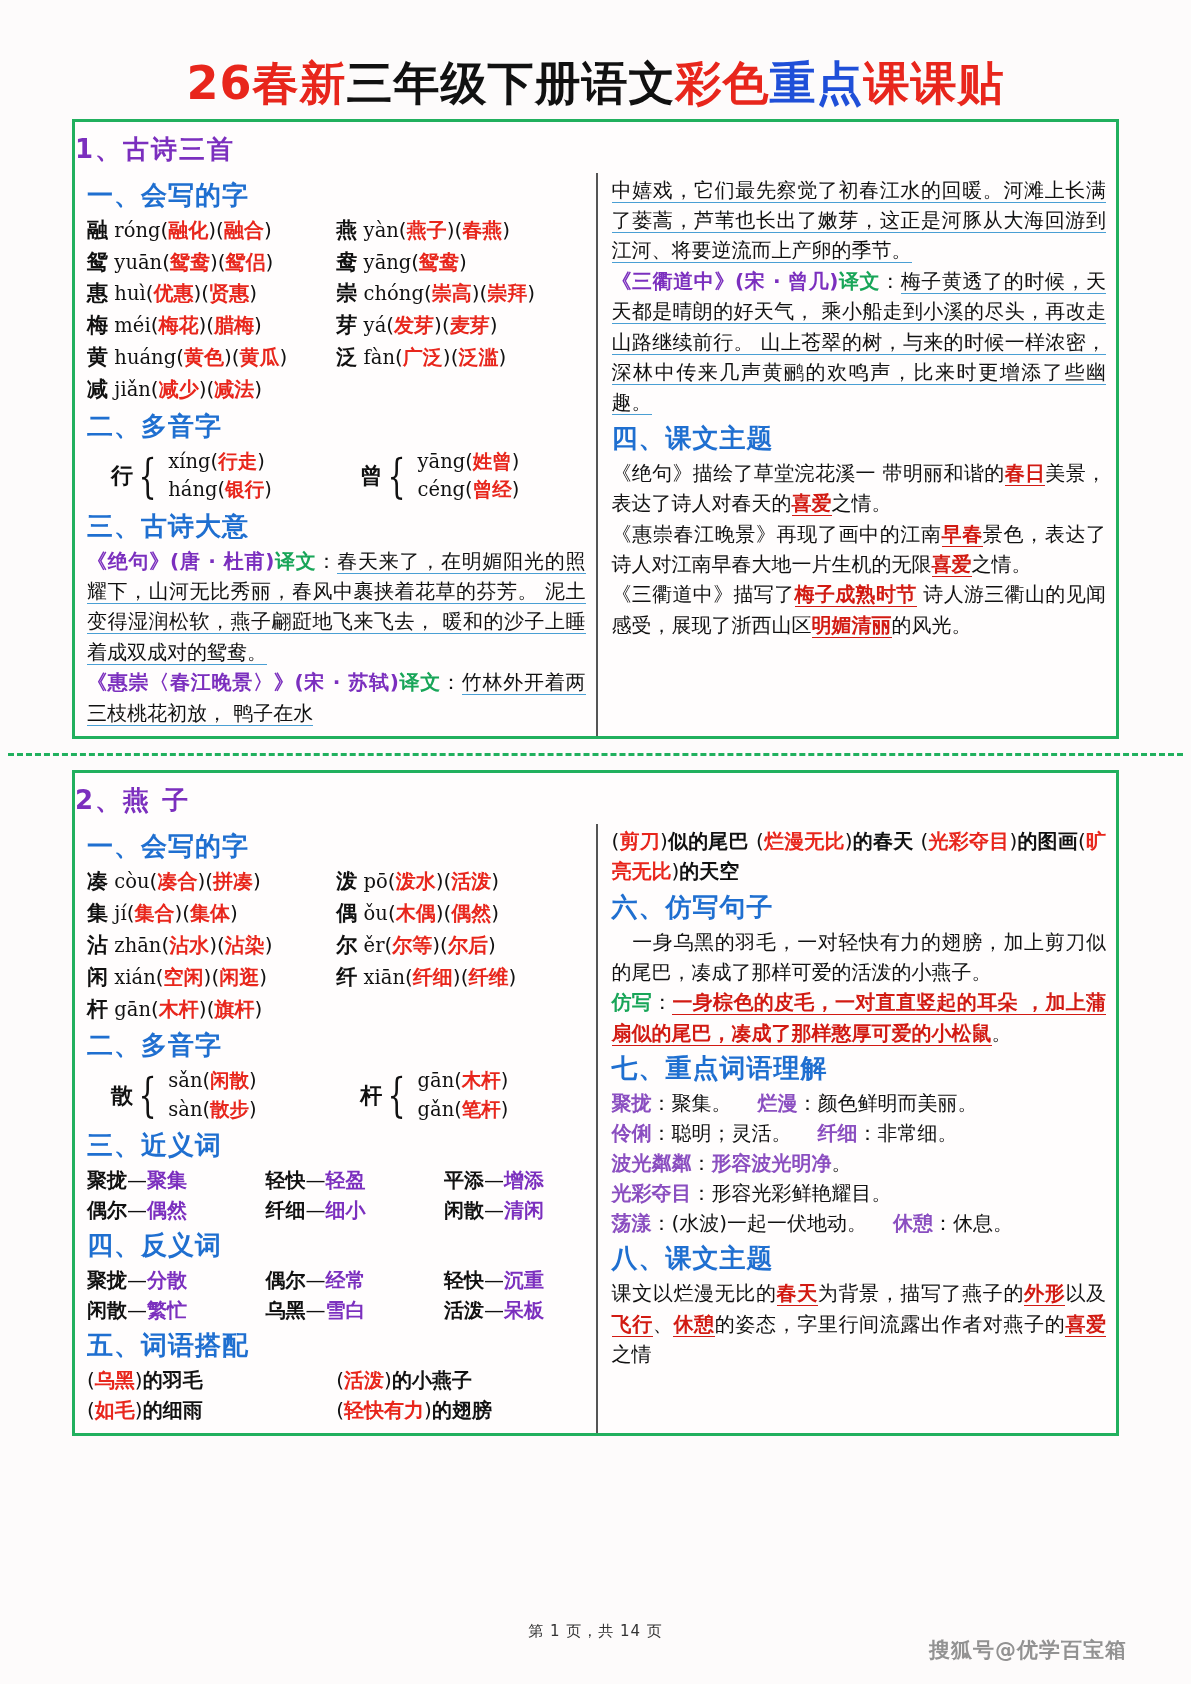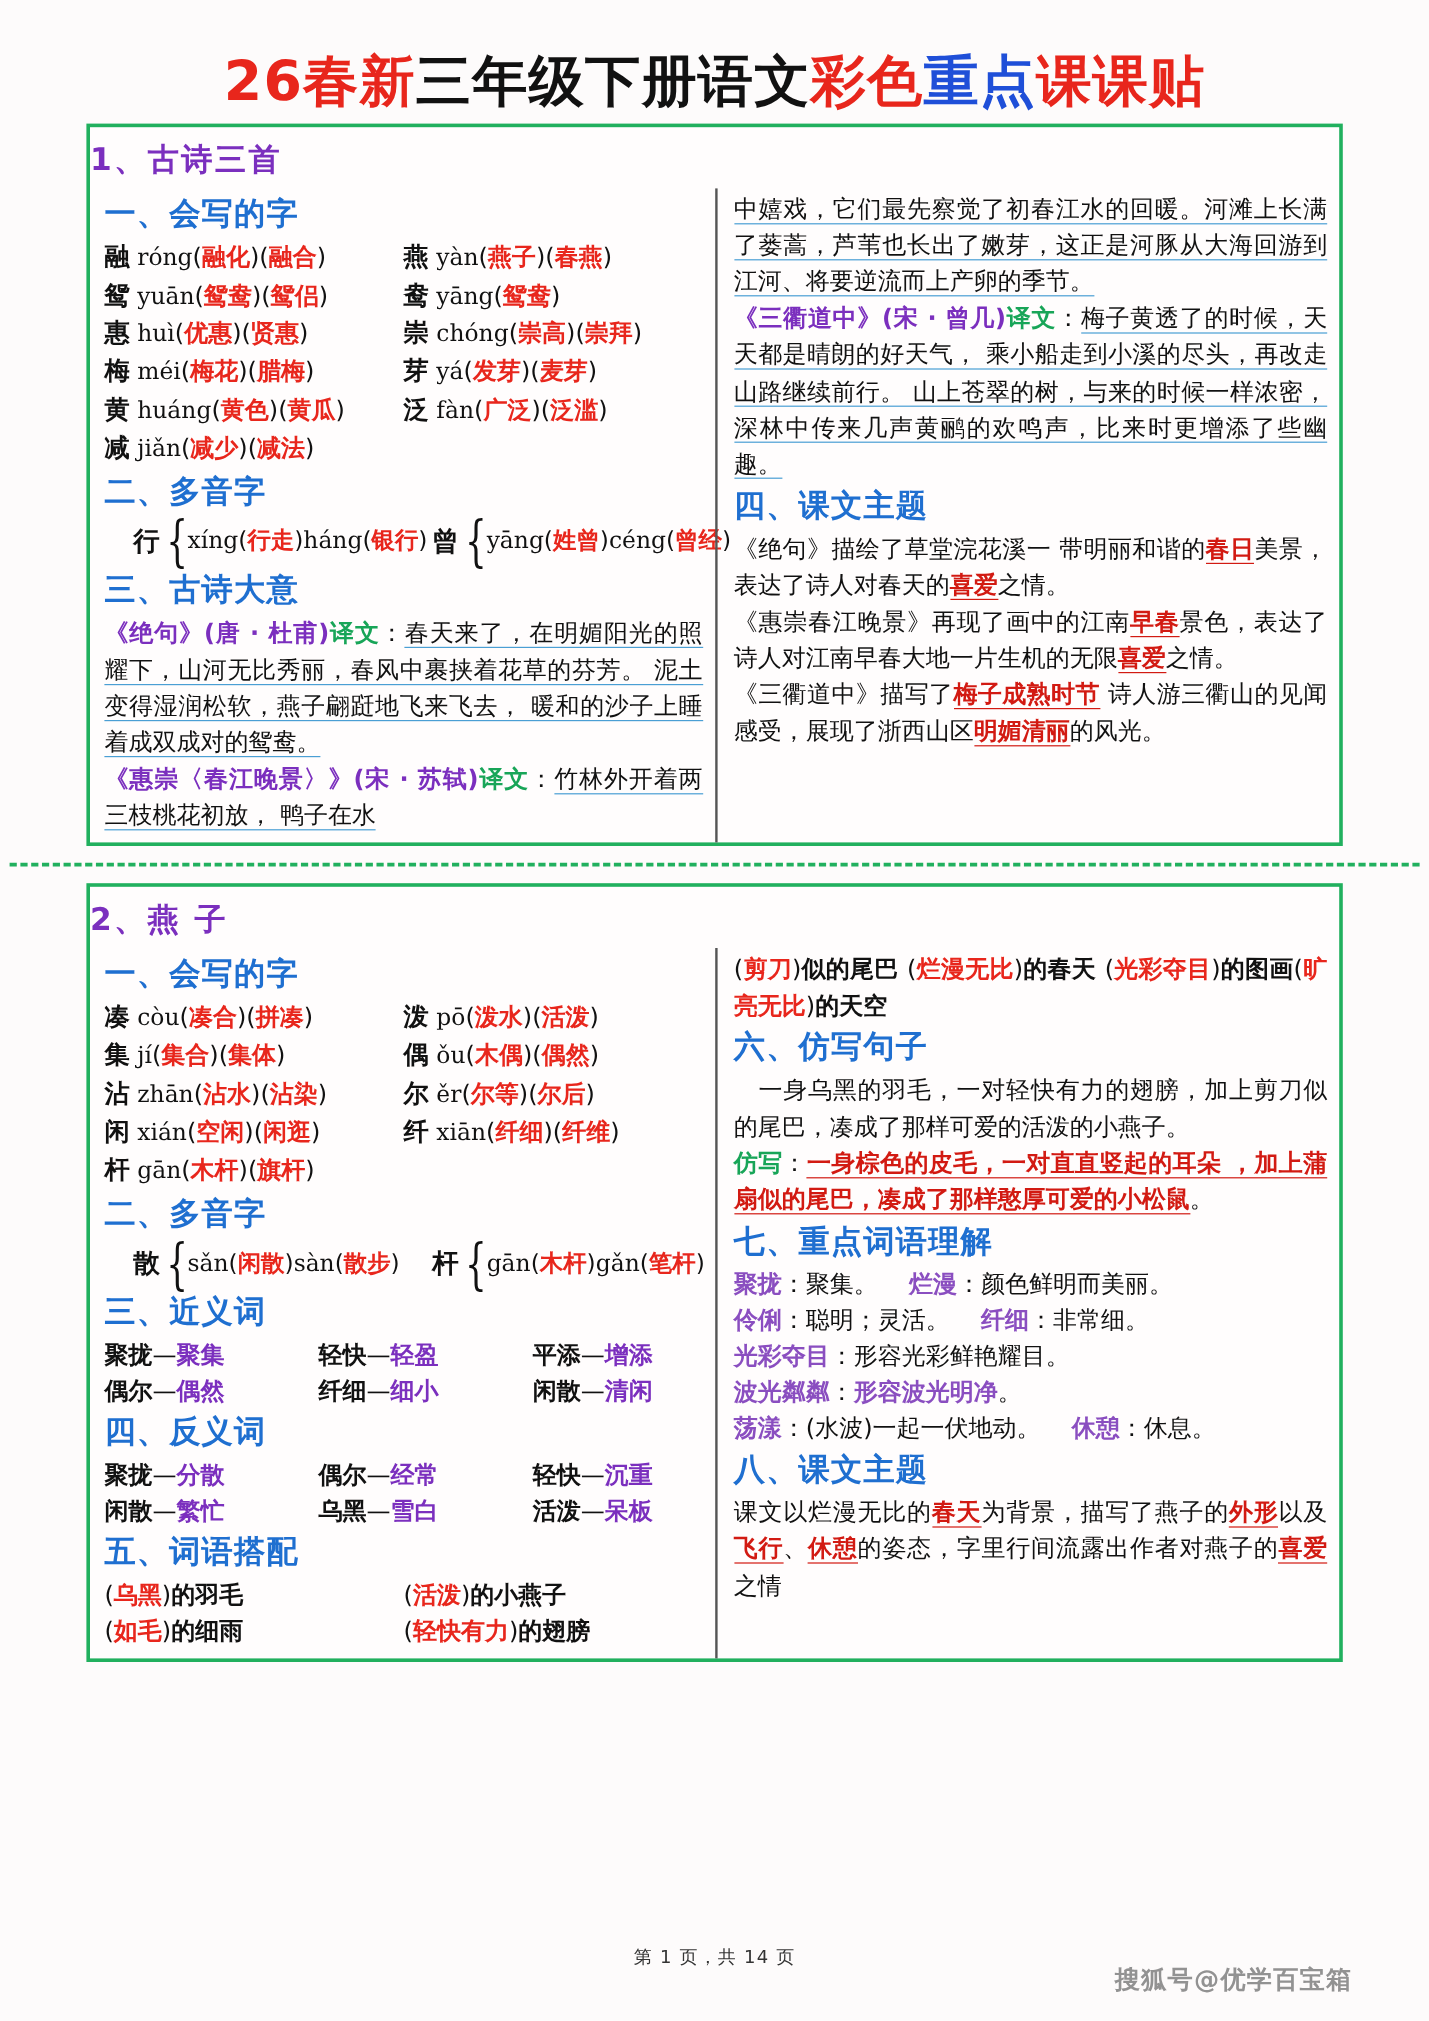--- a/index.html
+++ b/index.html
@@ -15,21 +15,21 @@
     background: #fdfbfb;
     overflow: hidden;
   }
 
   
   .title {
     text-align: center;
     font-size: 46px;
     font-weight: bold;
     letter-spacing: 1px;
-    padding-top: 42px;
+    padding-top: 58px;
     padding-bottom: 10px;
     line-height: 1.1;
     white-space: nowrap;
   }
   .t-red   { color: #e8261c; }
   .t-black { color: #111111; }
   .t-blue  { color: #1f4fd8; }
 
   
   .card {
@@ -102,21 +102,21 @@
   .poly-head {
     font-size: 22px; font-weight: bold; color: #111;
     padding: 0 2px 0 24px;
   }
   .brace {
     font-size: 46px; color: #111; line-height: 0.85;
     font-family: "DejaVu Serif", "Liberation Serif", serif;
     transform: scaleX(0.62);
     margin: 0 -6px 0 -2px;
   }
-  .poly-body { display: flex; flex-direction: row; }
+  .poly-body { display: flex; flex-direction: column; margin-left: 12px; }
   .poly-line { white-space: nowrap; line-height: 1.45; }
 
   
   .prose {
     font-size: 20px;
     line-height: 1.52;
     color: #111;
     text-align: justify;
   }
   .prose .u { border-bottom: 1.6px solid #4a9fd4; }
@@ -372,22 +372,22 @@
         <div class="hd">六、仿写句子</div>
         <div class="prose">　一身乌黑的羽毛，一对轻快有力的翅膀，加上剪刀似的尾巴，凑成了那样可爱的活泼的小燕子。</div>
         <div class="prose">
           <span class="yiwen">仿写</span><span>：</span><span class="rdu">一身棕色的皮毛，一对直直竖起的耳朵 ，加上蒲扇似的尾巴，凑成了那样憨厚可爱的小松鼠</span><span>。</span>
         </div>
 
         <div class="hd">七、重点词语理解</div>
         <div id="l2vocab">
             <div class="vocab-row"><span class="vw">聚拢</span><span>：</span><span class="vd">聚集。</span><span class="vsp"></span><span class="vw">烂漫</span><span>：</span><span class="vd">颜色鲜明而美丽。</span></div>
             <div class="vocab-row"><span class="vw">伶俐</span><span>：</span><span class="vd">聪明；灵活。</span><span class="vsp"></span><span class="vw">纤细</span><span>：</span><span class="vd">非常细。</span></div>
+            <div class="vocab-row"><span class="vw">波光粼粼</span><span>：</span><span class="vd-purple">形容波光明净</span><span>。</span></div>
             <div class="vocab-row"><span class="vw">光彩夺目</span><span>：</span><span class="vd">形容光彩鲜艳耀目。</span></div>
-            <div class="vocab-row"><span class="vw">波光粼粼</span><span>：</span><span class="vd-purple">形容波光明净</span><span>。</span></div>
             <div class="vocab-row"><span class="vw">荡漾</span><span>：</span><span class="vd">(水波)一起一伏地动。</span><span class="vsp"></span><span class="vw">休憩</span><span>：</span><span class="vd">休息。</span></div>
           </div>
 
         <div class="hd">八、课文主题</div>
         <div class="prose" id="l2theme"><span>课文以烂漫无比的</span><span class="rdu">春天</span><span>为背景，描写了燕子的</span><span class="rdu">外形</span><span>以及</span><span class="rdu">飞行</span><span>、</span><span class="rdu">休憩</span><span>的姿态，字里行间流露出作者对燕子的</span><span class="rdu">喜爱</span><span>之情</span></div>
       </div>
     </div>
   </div>
 
   <div class="footer">

